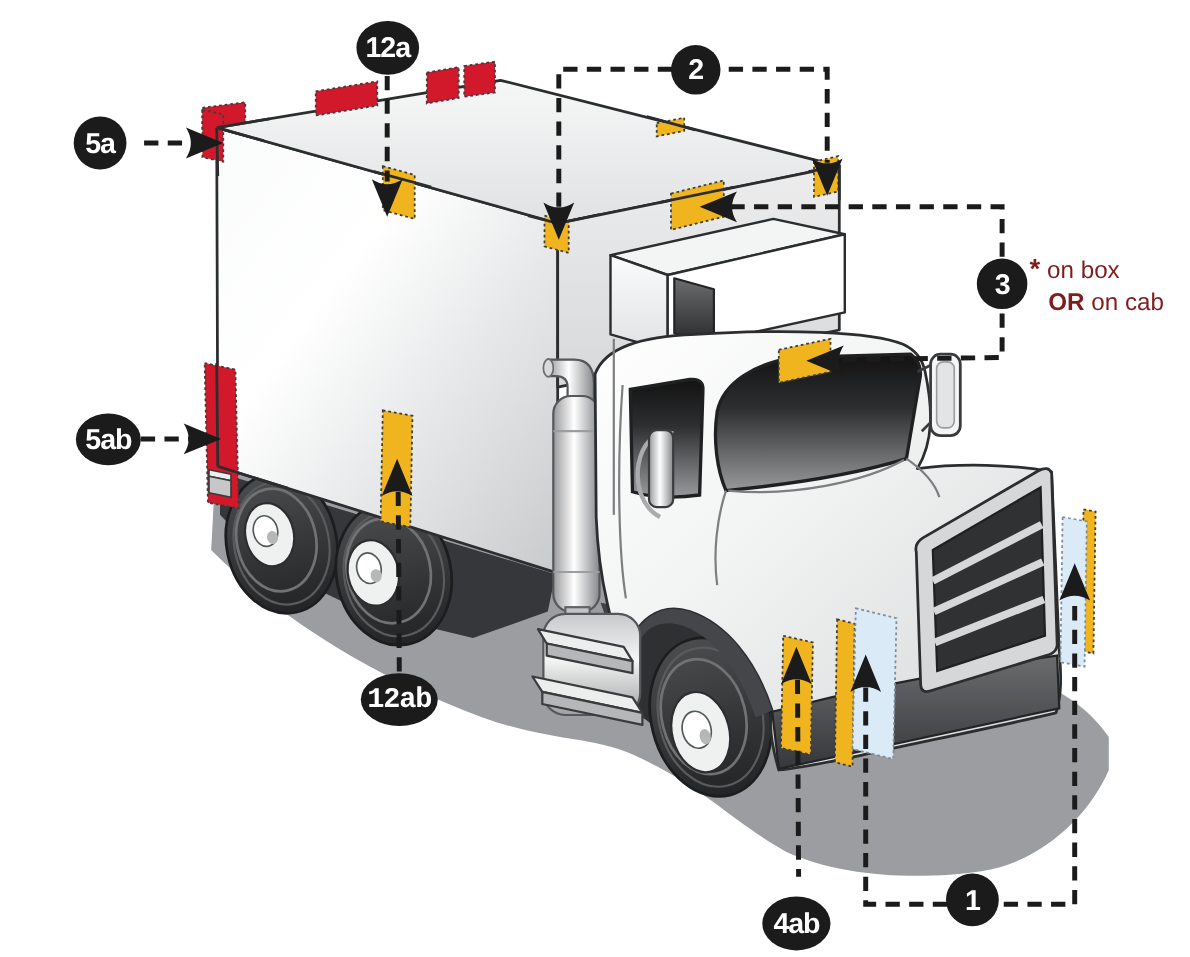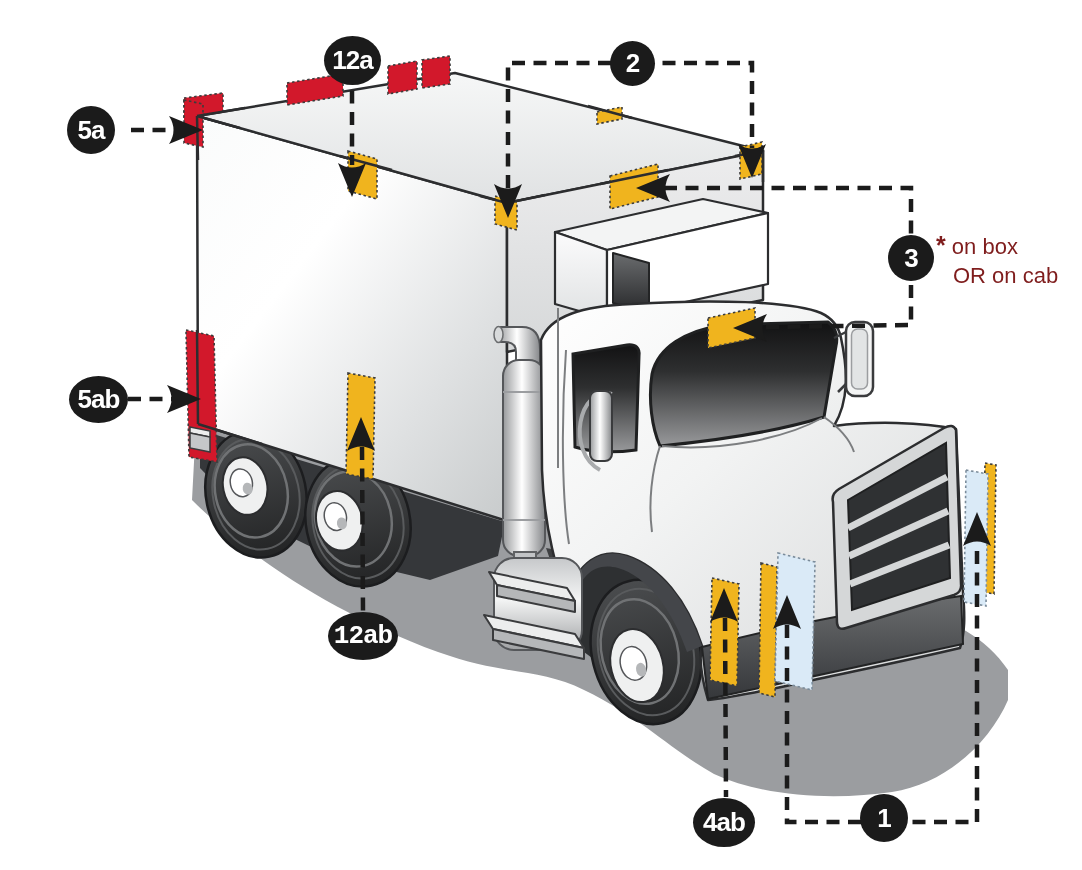--- a/index.html
+++ b/index.html
@@ -11,21 +11,21 @@
   .badge{
     position:absolute;background:var(--badge,#1b1b1b);color:#ffffff;border-radius:50%;
     display:flex;align-items:center;justify-content:center;
     font-weight:bold;font-size:26px;letter-spacing:-1px;
     font-family:"Liberation Sans",sans-serif;user-select:none;
   }
   .note{
     position:absolute;left:936px;top:231px;font-size:22px;line-height:29px;
     color:#7f1d1d;white-space:nowrap;
   }
-  .note .b{font-weight:normal;}
+  .note .b{font-weight:bold;}
   .note .star{font-weight:bold;font-size:25px;}
   .note .indent{margin-left:17px;}
 </style>
 </head>
 <body>
 
 <div id="stage">
 
 <svg id="art" width="1082" height="870" viewBox="0 0 1082 870">
   <defs>
@@ -242,26 +242,26 @@
     <path d="M636,188 L670,174 Q661,188 670,202 Z"></path>
     <path d="M733,328 L767,314 Q758,328 767,342 Z"></path>
     <path d="M361,417 L347,451 Q361,442 375,451 Z"></path>
     <path d="M724,588 L710,622 Q724,613 738,622 Z"></path>
     <path d="M787,595 L773,629 Q787,620 801,629 Z"></path>
     <path d="M977,512 L963,546 Q977,537 991,546 Z"></path>
   </g>
 </svg>
 
   <div class="badge" style="left:67px;top:106px;width:48px;height:48px;">5a</div>
-  <div class="badge" style="left:324px;top:36px;width:57px;height:49px;">12a</div>
+  <div class="badge" style="left:324px;top:19px;width:57px;height:49px;">12a</div>
   <div class="badge" style="left:610px;top:41px;width:45px;height:45px;">2</div>
   <div class="badge" style="left:888px;top:235px;width:46px;height:46px;">3</div>
   <div class="badge" style="left:69px;top:376px;width:59px;height:47px;text-align:center;">5ab</div>
   <div class="badge" style="left:328px;top:612px;width:70px;height:48px;font-family:Liberation Mono, monospace;">12ab</div>
-  <div class="badge" style="left:693px;top:798px;width:62px;height:49px;text-align:right;">4ab</div>
+  <div class="badge" style="left:693px;top:815px;width:62px;height:49px;text-align:right;">4ab</div>
   <div class="badge" style="left:860px;top:794px;width:48px;height:48px;">1</div>
 
   <div class="note">
     <div><span class="star">*</span><span> on box</span></div>
     <div class="indent"><span class="b">OR</span><span> on cab</span></div>
   </div>
 
 </div>
 
 </body></html>

